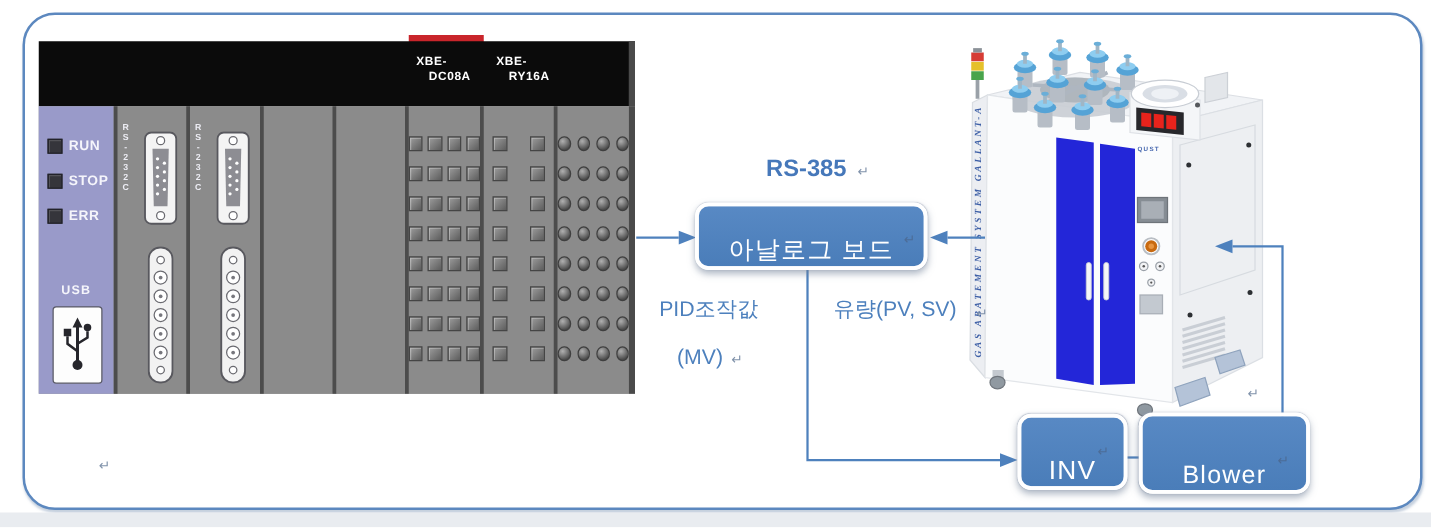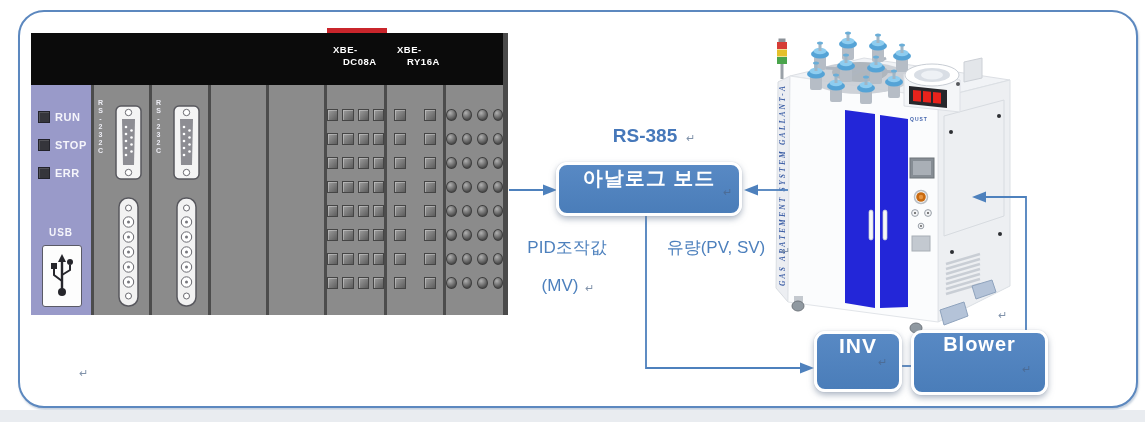--- a/index.html
+++ b/index.html
@@ -44,24 +44,24 @@
   .db9{position:absolute;left:21px;top:20px;}
   .tstrip{position:absolute;left:24px;top:112px;}
 
   .io-grid{position:absolute;left:0;top:0;width:100%;padding-top:18px;box-sizing:border-box;}
   .io-row{display:flex;height:24px;align-items:center;justify-content:center;}
   .io-row.sq{gap:4px;} .io-row.sq2{gap:18px;} .io-row.rd{gap:5px;}
   .io-sq{width:10px;height:10px;background:linear-gradient(135deg,#9e9e9e,#5c5c5c);border:1px solid #454545;box-shadow:inset 1px 1px 0 rgba(255,255,255,.3);}
   .io-rd{width:10px;height:10px;border-radius:50%;background:radial-gradient(circle at 35% 30%,#b0b0b0,#4c4c4c 75%);border:1px solid #3f3f3f;}
 
   
-  .bluebox{position:absolute;z-index:6;display:flex;align-items:flex-start;justify-content:center;
+  .bluebox{position:absolute;z-index:6;display:flex;align-items:flex-end;justify-content:center;
     background:linear-gradient(180deg,#5889c4,#4a7db9);border:3px solid #fff;border-radius:11px;
     box-shadow:0 3px 6px rgba(110,125,150,.55), 0 0 1px rgba(150,160,180,.6);
-    color:#fff;letter-spacing:1px;box-sizing:border-box;font-weight:bold;}
+    color:#fff;letter-spacing:1px;box-sizing:border-box;}
   .box-analog{left:556px;top:162px;width:186px;height:54px;font-size:20px;}
   .box-inv{left:814px;top:331px;width:88px;height:61px;font-size:21px;}
   .box-blower{left:911px;top:330px;width:137px;height:65px;font-size:20px;}
 
   .lbl{position:absolute;z-index:6;color:#4d80bd;text-align:center;}
   .lbl-rs485{left:597px;top:125px;width:96px;font-size:19px;font-weight:bold;color:#4678ba;}
   .lbl-pid1{left:512px;top:236px;width:110px;font-size:17px;}
   .lbl-pid2{left:512px;top:276px;width:96px;font-size:17px;}
   .lbl-flow{left:648px;top:236px;width:136px;font-size:17px;}
 

